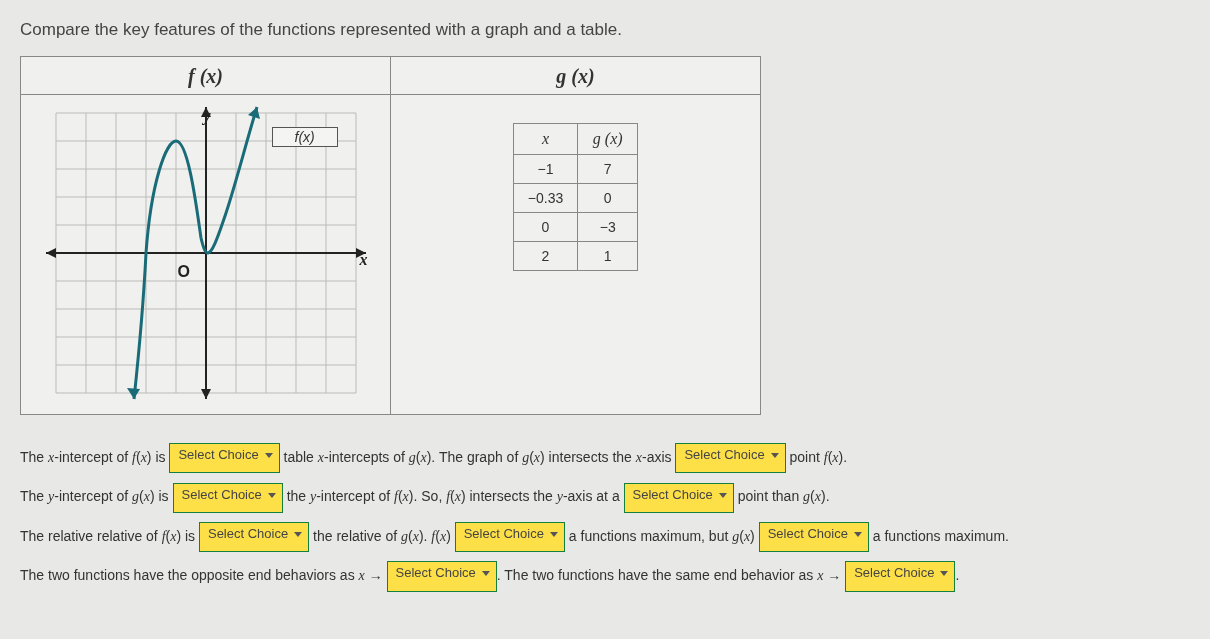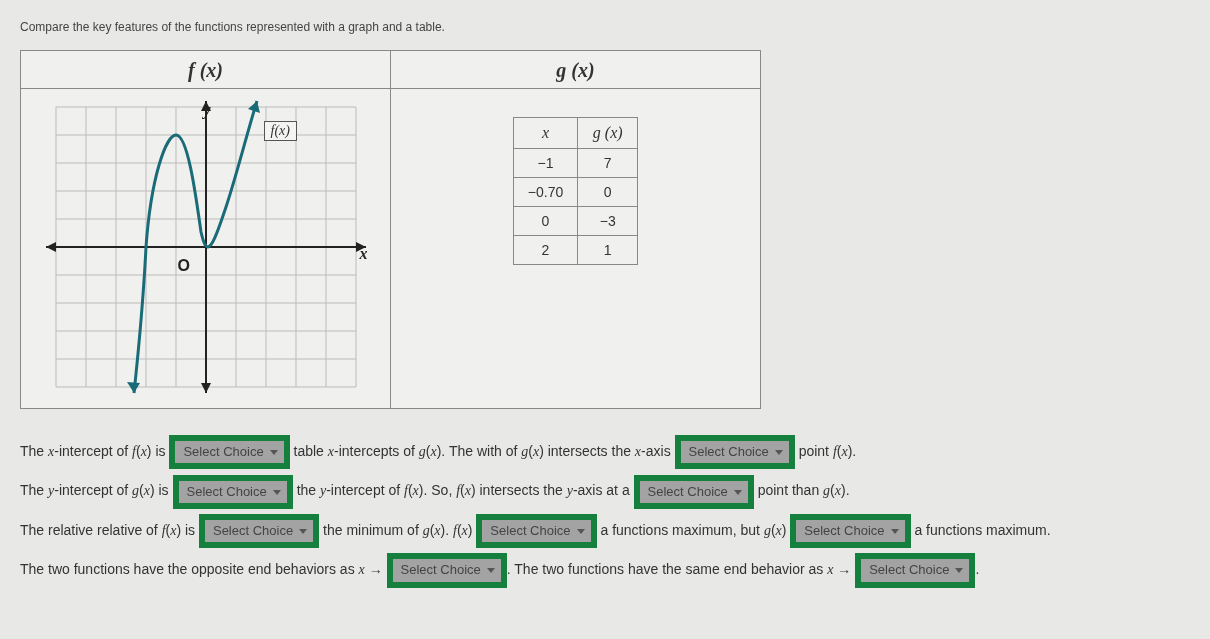--- a/index.html
+++ b/index.html
@@ -6,21 +6,21 @@
   body {
     font-family: Arial, Helvetica, sans-serif;
     background: #e8e8e6;
     color: #333;
     padding: 20px;
     width: 1210px;
     font-size: 14px;
   }
   .question-prompt {
     margin-bottom: 16px;
-    font-size: 12px;
+    font-size: 17px;
     color: #444;
   }
   .outer-table {
     border: 1px solid #888;
     border-collapse: collapse;
     background: #f0f0ee;
     margin-bottom: 24px;
   }
   .outer-table td, .outer-table th {
     border: 1px solid #888;
@@ -55,24 +55,24 @@
     font-family: "Times New Roman", serif;
     font-size: 16px;
     color: #222;
   }
   .lbl-y { top: 4px; left: 168px; }
   .lbl-x { top: 148px; right: 8px; }
   .lbl-o { top: 160px; left: 142px; font-style: normal; font-weight: bold; font-family: Arial, sans-serif;}
   .lbl-fx {
     position: absolute;
     top: 24px;
-    left: 228px;
+    left: 236px;
     border: 1px solid #555;
-    padding: 1px 6px;
-    font-family: Liberation Serif, serif;
+    padding: 1px 22px;
+    font-family: Liberation Sans, sans-serif;
     font-style: italic;
     font-size: 14px;
     background: #f4f4f2;
   }
   .inner-table {
     border-collapse: collapse;
     margin: 20px auto 0 auto;
     font-size: 14px;
   }
   .inner-table th, .inner-table td {
@@ -89,23 +89,23 @@
   }
   .fillins {
     line-height: 2.6;
     color: #333;
     font-size: 14px;
   }
   .fillins p { margin-bottom: 2px; }
   .ital { font-style: italic; font-family: "Times New Roman", serif; }
   .sel {
     display: inline-block;
-    border: 6px solid #15803d;
-    background: #a3a3a3;
-    padding: 2px 6px 2px 8px;
+    border: 1px solid #15803d;
+    background: #fde047;
+    padding: 2px 6px 8px 8px;
     font-size: 13px;
     color: #444;
     vertical-align: middle;
     line-height: 1.4;
     cursor: pointer;
     white-space: nowrap;
   }
   .sel::after {
     content: "";
     display: inline-block;
@@ -194,21 +194,21 @@
         <tbody>
               <tr>
           <th>x</th>
           <th>g (x)</th>
         </tr>
         <tr>
                 <td>−1</td>
                 <td>7</td>
               </tr>
         <tr>
-                <td>−0.70</td>
+                <td>−0.33</td>
                 <td>0</td>
               </tr>
         <tr>
                 <td>0</td>
                 <td>−3</td>
               </tr>
         <tr>
                 <td>2</td>
                 <td>1</td>
               </tr>
@@ -217,37 +217,37 @@
     </td>
   </tr>
 </tbody>
   </table>
 
 <div class="fillins">
 
   <p>
     <span>The </span><span class="ital">x</span><span>-intercept of </span><span class="ital">f</span><span>(</span><span class="ital">x</span><span>) is </span>
     <span class="sel">Select Choice</span>
-    <span> table </span><span class="ital">x</span><span>-intercepts of </span><span class="ital">g</span><span>(</span><span class="ital">x</span><span>). The with of </span><span class="ital">g</span><span>(</span><span class="ital">x</span><span>) intersects the </span><span class="ital">x</span><span>-axis </span>
+    <span> table </span><span class="ital">x</span><span>-intercepts of </span><span class="ital">g</span><span>(</span><span class="ital">x</span><span>). The graph of </span><span class="ital">g</span><span>(</span><span class="ital">x</span><span>) intersects the </span><span class="ital">x</span><span>-axis </span>
     <span class="sel">Select Choice</span>
     <span> point </span><span class="ital">f</span><span>(</span><span class="ital">x</span><span>).</span>
   </p>
 
   <p>
     <span>The </span><span class="ital">y</span><span>-intercept of </span><span class="ital">g</span><span>(</span><span class="ital">x</span><span>) is </span>
     <span class="sel">Select Choice</span>
     <span> the </span><span class="ital">y</span><span>-intercept of </span><span class="ital">f</span><span>(</span><span class="ital">x</span><span>). So, </span><span class="ital">f</span><span>(</span><span class="ital">x</span><span>) intersects the </span><span class="ital">y</span><span>-axis at a </span>
     <span class="sel">Select Choice</span>
     <span> point than </span><span class="ital">g</span><span>(</span><span class="ital">x</span><span>).</span>
   </p>
 
   <p>
     <span>The relative relative of </span><span class="ital">f</span><span>(</span><span class="ital">x</span><span>) is </span>
     <span class="sel">Select Choice</span>
-    <span> the minimum of </span><span class="ital">g</span><span>(</span><span class="ital">x</span><span>). </span><span class="ital">f</span><span>(</span><span class="ital">x</span><span>) </span>
+    <span> the relative of </span><span class="ital">g</span><span>(</span><span class="ital">x</span><span>). </span><span class="ital">f</span><span>(</span><span class="ital">x</span><span>) </span>
     <span class="sel">Select Choice</span>
     <span> a functions maximum, but </span><span class="ital">g</span><span>(</span><span class="ital">x</span><span>) </span>
     <span class="sel">Select Choice</span>
     <span> a functions maximum.</span>
   </p>
 
   <p>
     <span>The two functions have the opposite end behaviors as </span><span class="ital">x</span><span class="arrow"> → </span>
     <span class="sel">Select Choice</span><span>. The two functions have the same end behavior as </span><span class="ital">x</span><span class="arrow"> → </span>
     <span class="sel">Select Choice</span><span>.</span>

